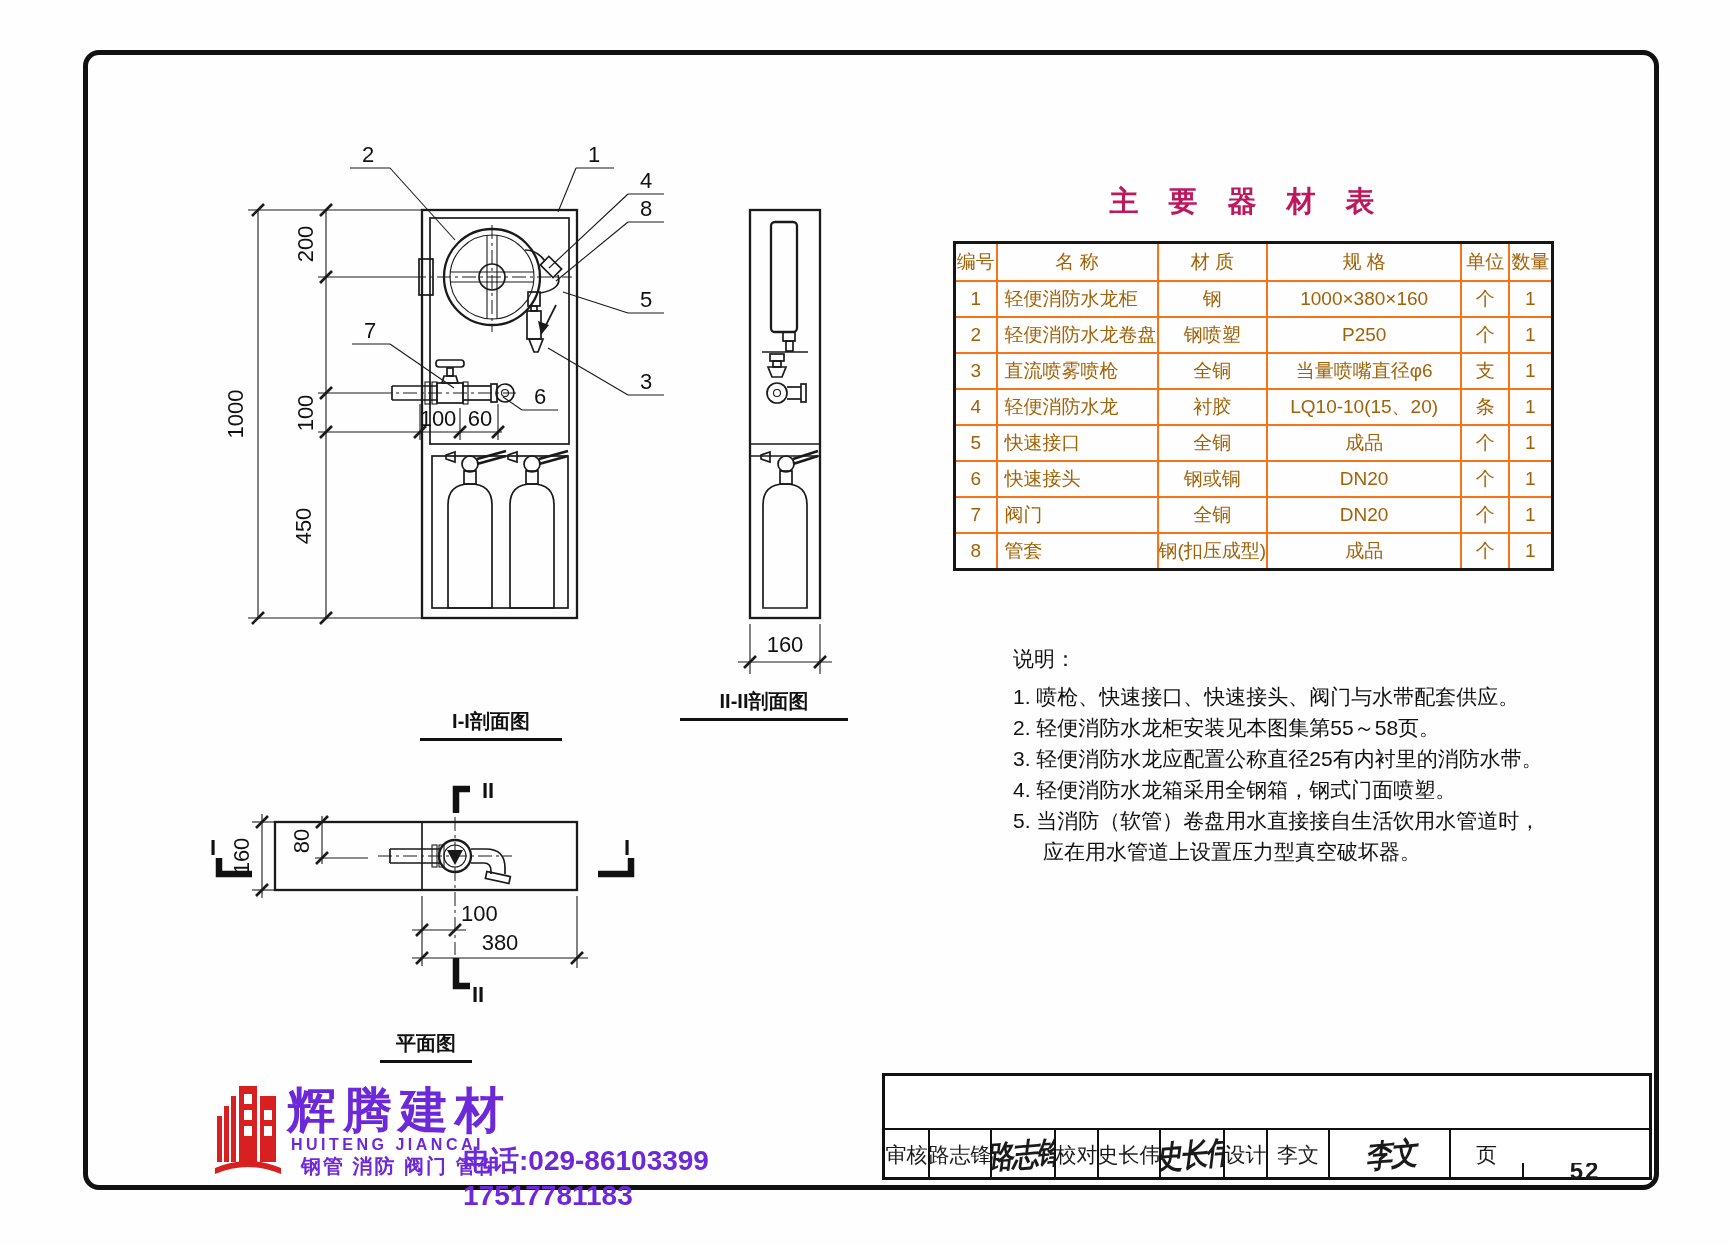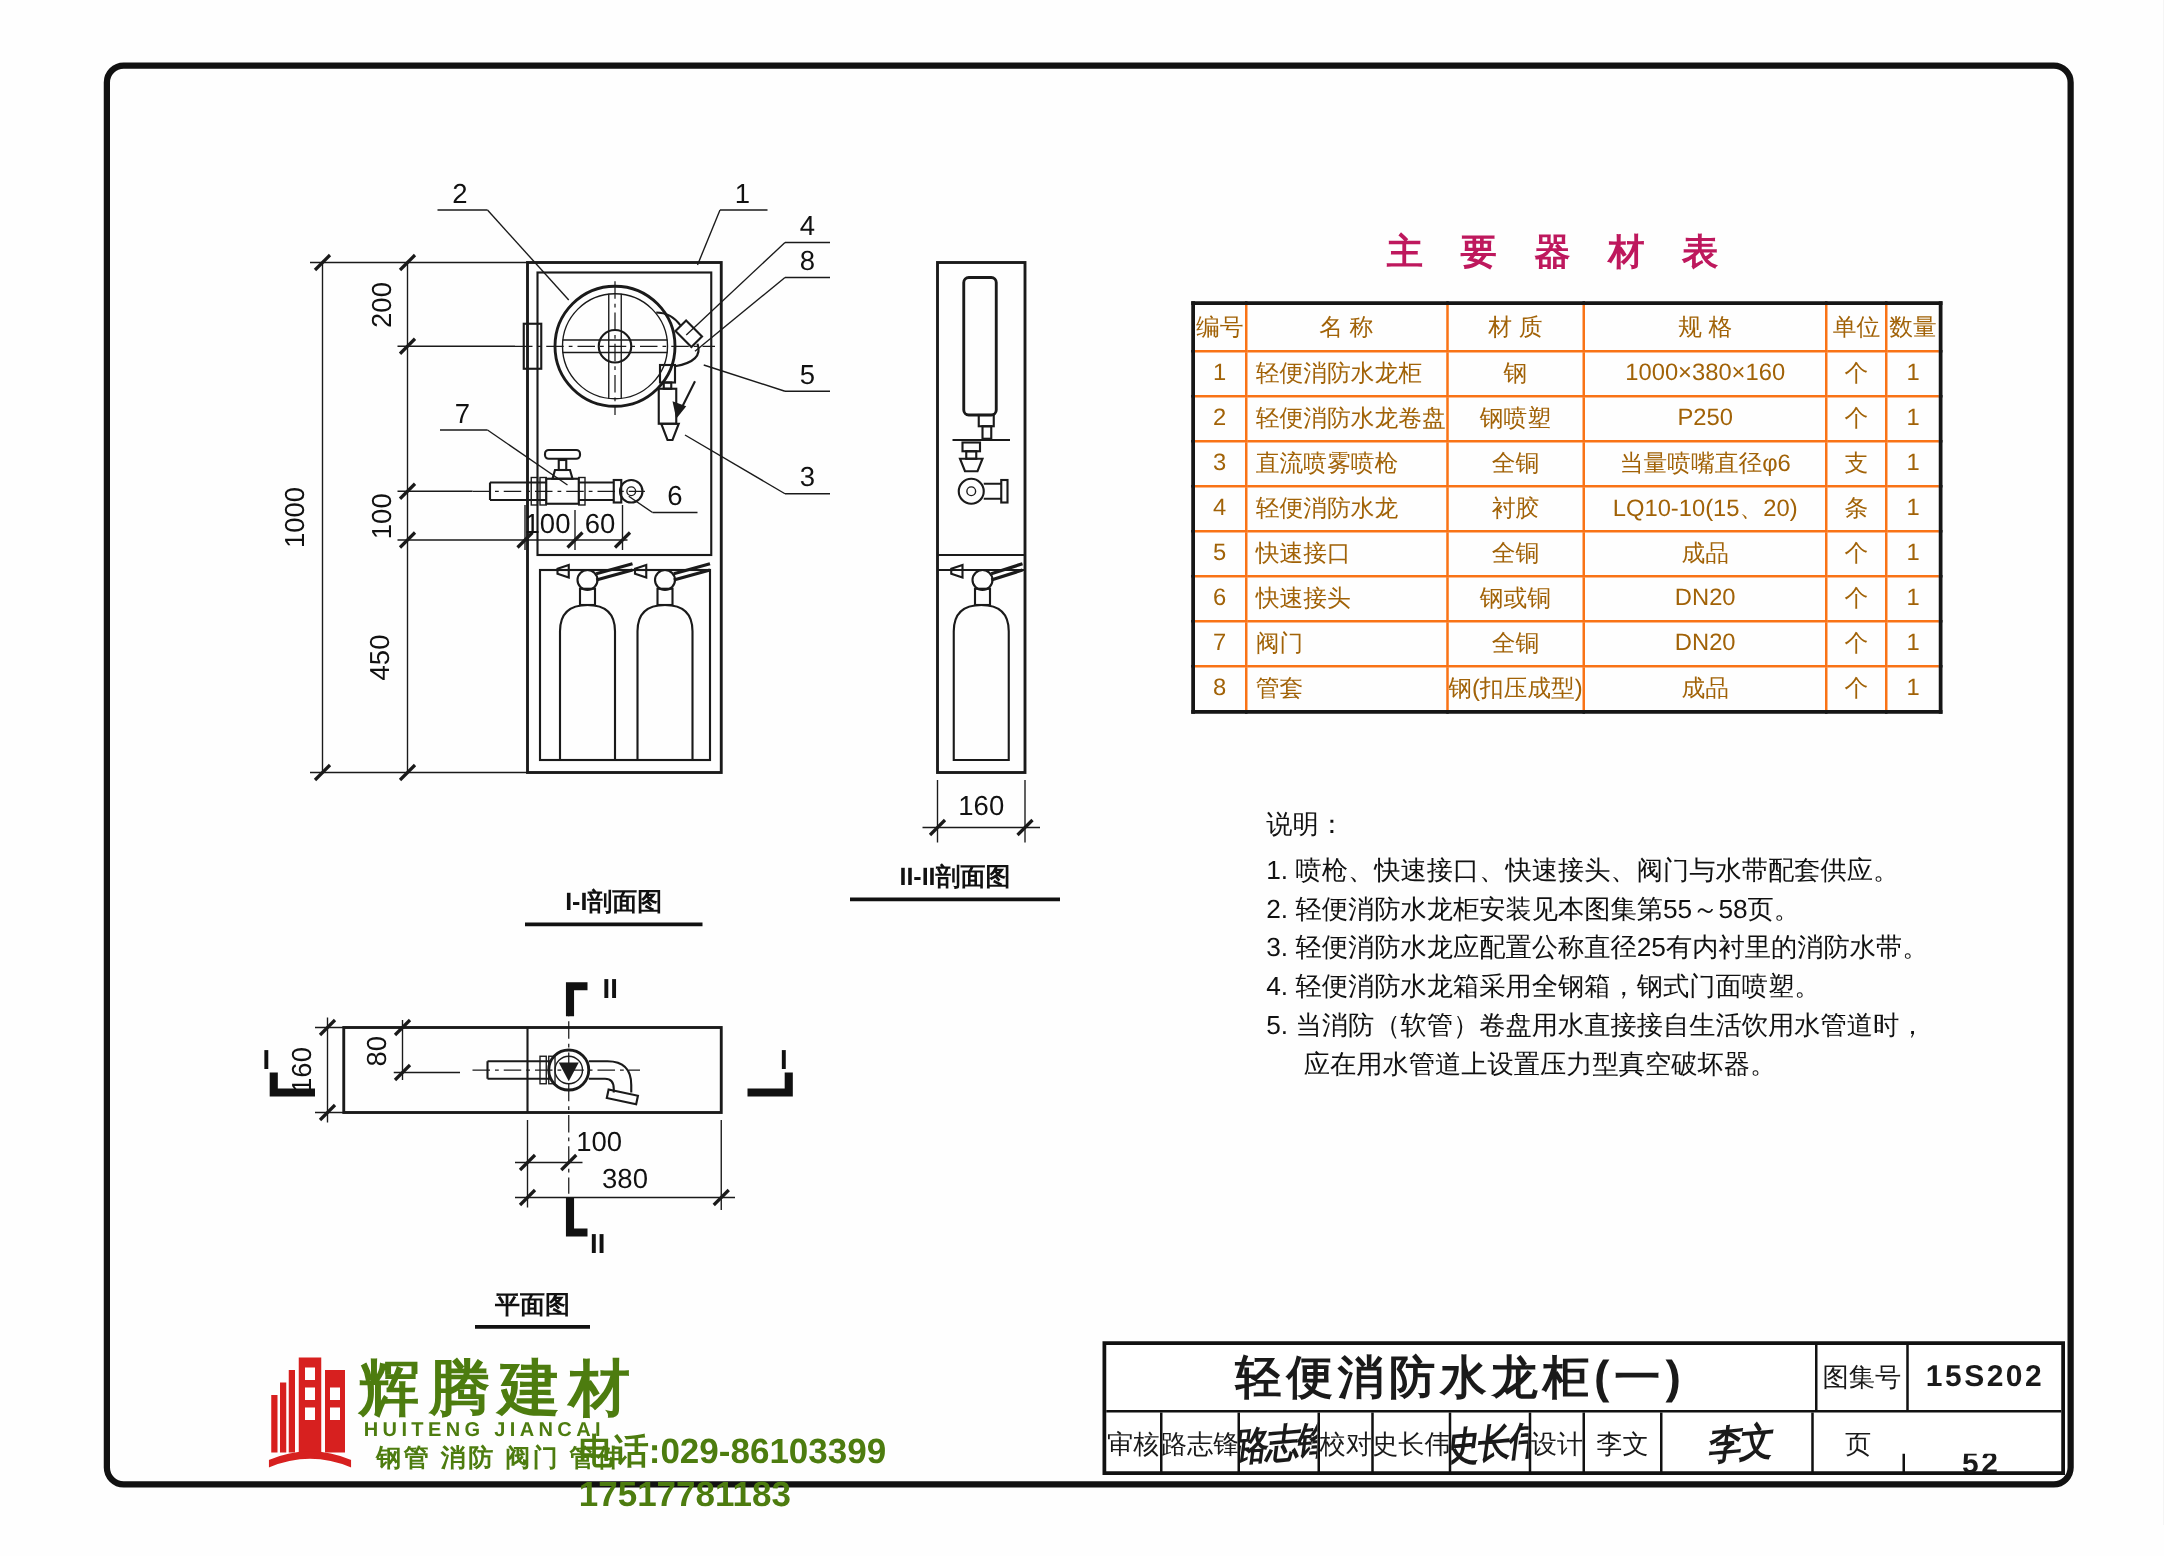--- a/index.html
+++ b/index.html
@@ -22,21 +22,21 @@
   table.equip{position:absolute;left:953px;top:241px;border-collapse:collapse;
               table-layout:fixed;border:3px solid #161616;}
   table.equip th,table.equip td{border:2px solid #f97316;font-size:19px;font-weight:normal;
               text-align:center;padding:0;height:34px;overflow:hidden;white-space:nowrap;color:#a16207;}
   table.equip thead th{height:36px;}
   table.equip td.lft{text-align:left;padding-left:7px;}
   .notes{position:absolute;left:1013px;top:645px;width:580px;font-size:21px;color:#111;}
   .notes .ntitle{margin-bottom:8px;}
   .notes .nline{line-height:31px;}
   .notes .cont{padding-left:30px;}
-  .logo{position:absolute;left:215px;top:1080px;width:670px;height:100px;color:#4d7c0f;}
+  .logo{position:absolute;left:215px;top:1080px;width:670px;height:100px;color:#6d28d9;}
   .logo-name{position:absolute;left:72px;top:-2px;font-size:49px;font-weight:bold;letter-spacing:7px;}
   .logo-en{position:absolute;left:76px;top:56px;font-size:16px;font-weight:bold;letter-spacing:3.5px;}
   .logo-prod{position:absolute;left:86px;top:73px;font-size:20px;font-weight:bold;letter-spacing:2px;}
   .logo-slogan{position:absolute;left:246px;top:24px;font-size:30px;font-weight:bold;letter-spacing:4px;}
   .logo-phone{position:absolute;left:248px;top:62px;font-size:28px;font-weight:bold;letter-spacing:0px;}
   .tblock{position:absolute;left:882px;top:1073px;width:770px;height:107px;
           border:3px solid #111;box-sizing:border-box;background:#fff;}
   .tb-row1{position:absolute;left:0;top:0;width:100%;height:52px;display:flex;}
   .tb-row2{position:absolute;left:0;top:52px;width:100%;height:49px;display:flex;border-top:2.5px solid #111;}
   .tb-cell{box-sizing:border-box;border-left:2.5px solid #111;display:flex;align-items:center;
@@ -386,25 +386,20 @@
         <path d="M0,92 Q33,78 66,92 L66,86 Q33,72 0,86 Z"></path>
       </g>
     </svg>
     <div class="logo-name">辉腾建材</div>
     <div class="logo-en">HUITENG JIANCAI</div>
     <div class="logo-prod">钢管 消防 阀门 管件</div>
     <div class="logo-phone">电话:029-86103399 17517781183</div>
   </div>
 
   <div class="tblock">
-    <div class="tb-row1">
-      <div class="tb-cell tb-title-cell" style="width:567px;">轻便消防水龙柜(一)</div>
-      <div class="tb-cell tb-small" style="width:73px;">图集号</div>
-      <div class="tb-cell tb-num" style="width:124px;">15S202</div>
-    </div>
     <div class="tb-row2">
       <div class="tb-cell tb-small" style="width:43px;">审核</div>
       <div class="tb-cell tb-small" style="width:62px;">路志锋</div>
       <div class="tb-cell" style="width:64px;">
         <span class="sig">路志锋</span>
         </div>
       <div class="tb-cell tb-small" style="width:43px;">校对</div>
       <div class="tb-cell tb-small" style="width:62px;">史长伟</div>
       <div class="tb-cell" style="width:64px;">
         <span class="sig">史长伟</span>

